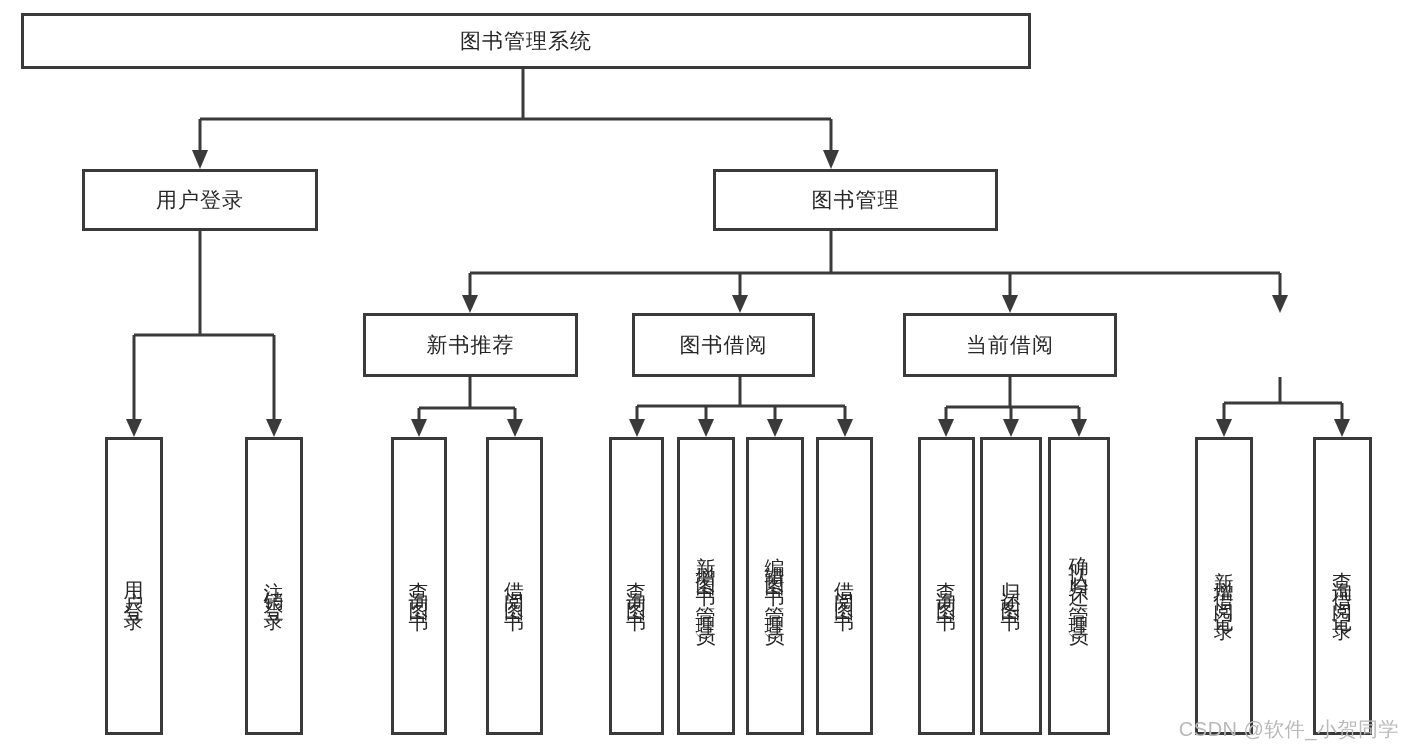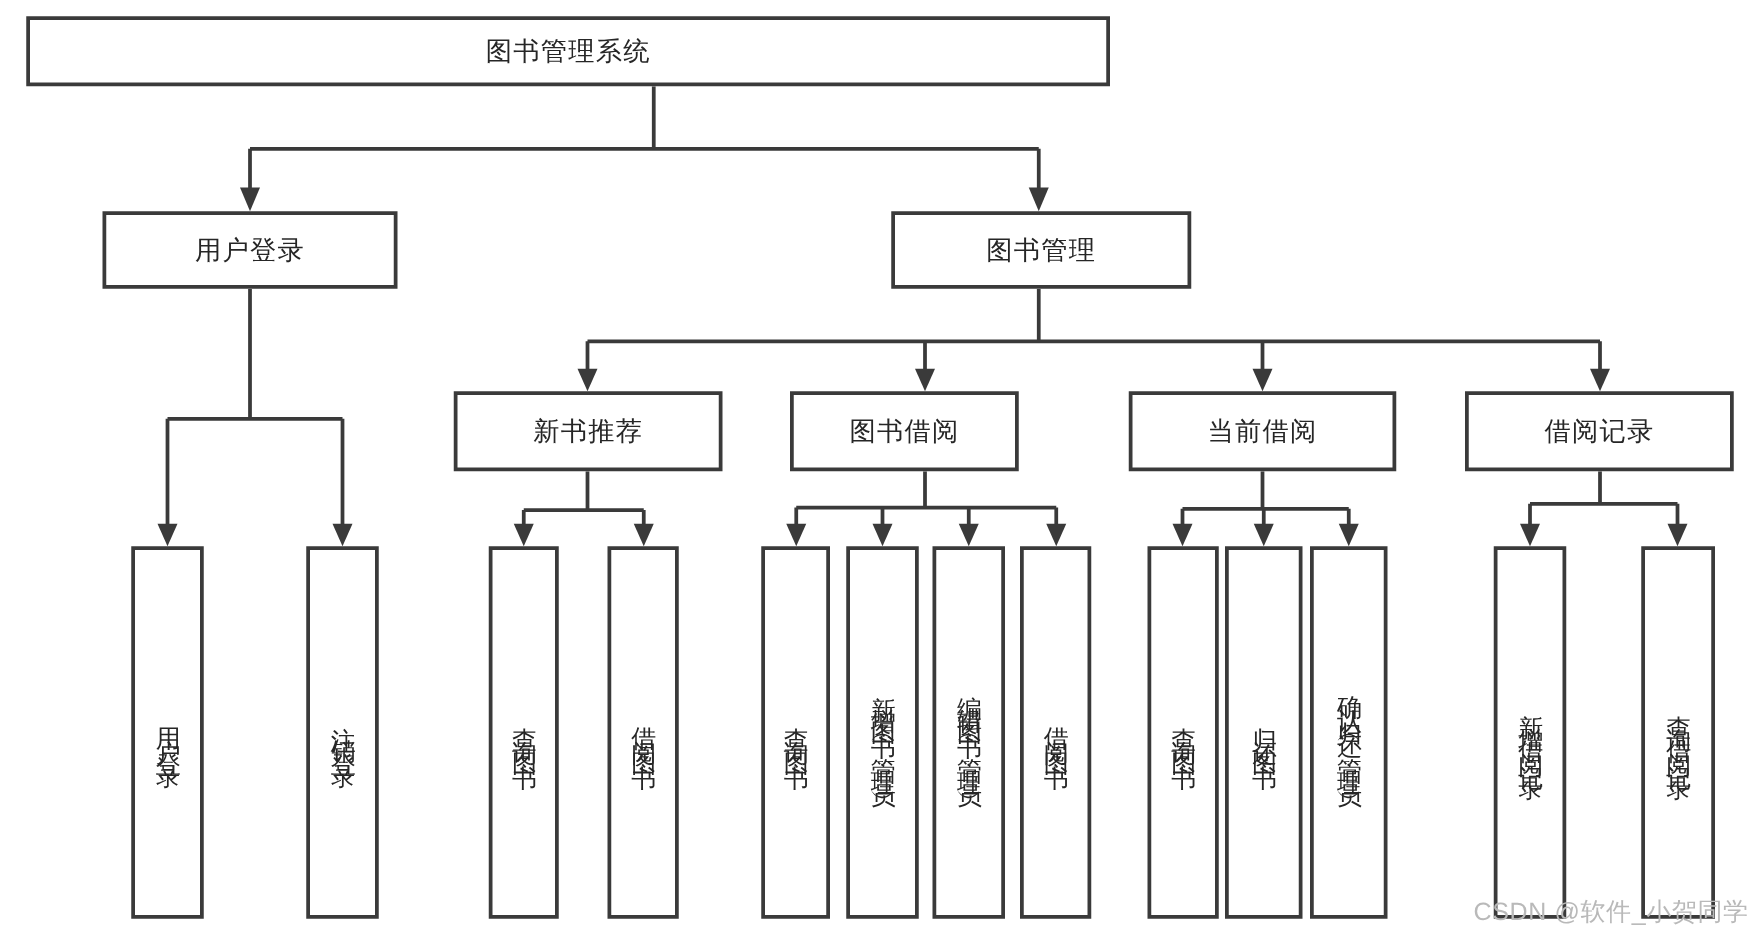--- a/index.html
+++ b/index.html
@@ -11,23 +11,23 @@
   .node{
     position:absolute;box-sizing:border-box;border:3px solid #3a3a3a;background:#ffffff;
     display:flex;align-items:center;justify-content:center;
   }
   .hlabel{font-size:21px;letter-spacing:1px;white-space:nowrap;}
   .vtext{
     writing-mode:vertical-rl;text-orientation:mixed;
     font-size:20px;letter-spacing:10px;line-height:1;white-space:nowrap;
   }
   
-  .n-root{left:21px;top:13px;width:867px;height:56px;}
+  .n-root{left:21px;top:13px;width:1010px;height:56px;}
   .n-user-login{left:82px;top:169px;width:236px;height:62px;}
-  .n-book-mgmt{left:713px;top:169px;width:240px;height:62px;justify-content:center;}
+  .n-book-mgmt{left:713px;top:169px;width:285px;height:62px;justify-content:center;}
   .n-recommend{left:363px;top:313px;width:215px;height:64px;}
   .n-borrow{left:632px;top:313px;width:183px;height:64px;}
   .n-current{left:903px;top:313px;width:214px;height:64px;}
   .n-records{left:1172px;top:313px;width:215px;height:64px;}
   
   .leaf{top:437px;height:298px;}
   .l-g1a{left:105px;width:58px;}  .l-g1b{left:245px;width:58px;}
   .l-g2a{left:391px;width:56px;}  .l-g2b{left:486px;width:57px;}
   .l-g3a{left:609px;width:55px;}  .l-g3b{left:677px;width:58px;}
   .l-g3c{left:746px;width:58px;}  .l-g3d{left:816px;width:57px;}
@@ -95,23 +95,20 @@
 
   <div class="node n-recommend">
     <span class="hlabel">新书推荐</span>
   </div>
   <div class="node n-borrow">
     <span class="hlabel">图书借阅</span>
   </div>
   <div class="node n-current">
     <span class="hlabel">当前借阅</span>
   </div>
-  <div class="node n-records">
-    <span class="hlabel">借阅记录</span>
-  </div>
 
   <div class="node leaf l-g1a">
     <span class="vtext">用户登录</span>
   </div>
   <div class="node leaf l-g1b">
     <span class="vtext">注销登录</span>
   </div>
 
   <div class="node leaf l-g2a">
     <span class="vtext">查询图书</span>

